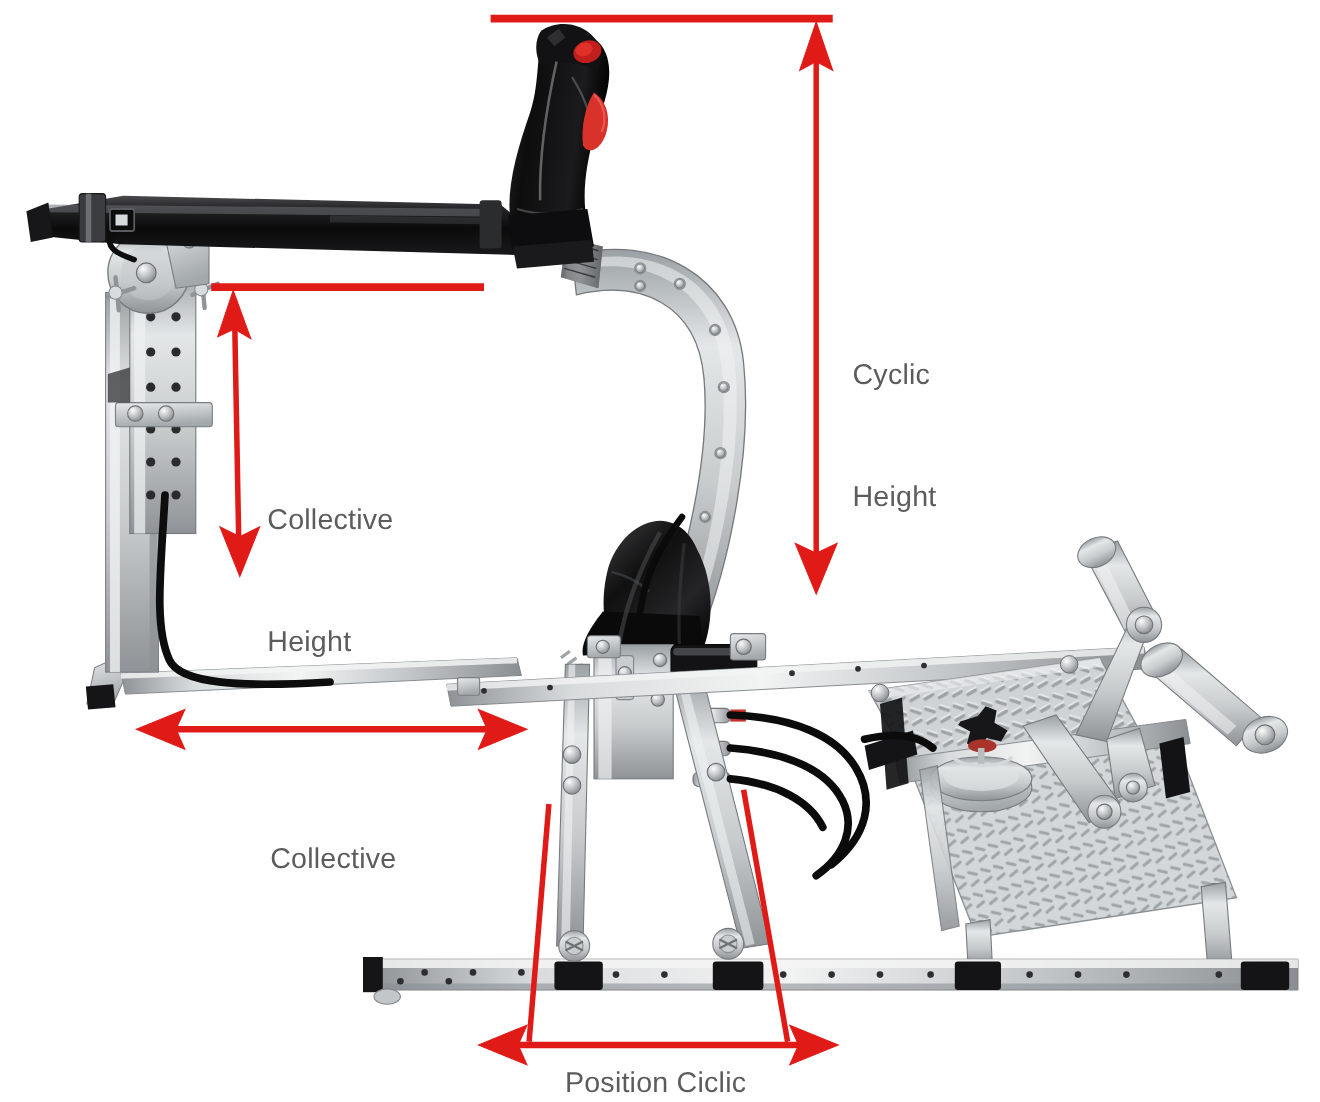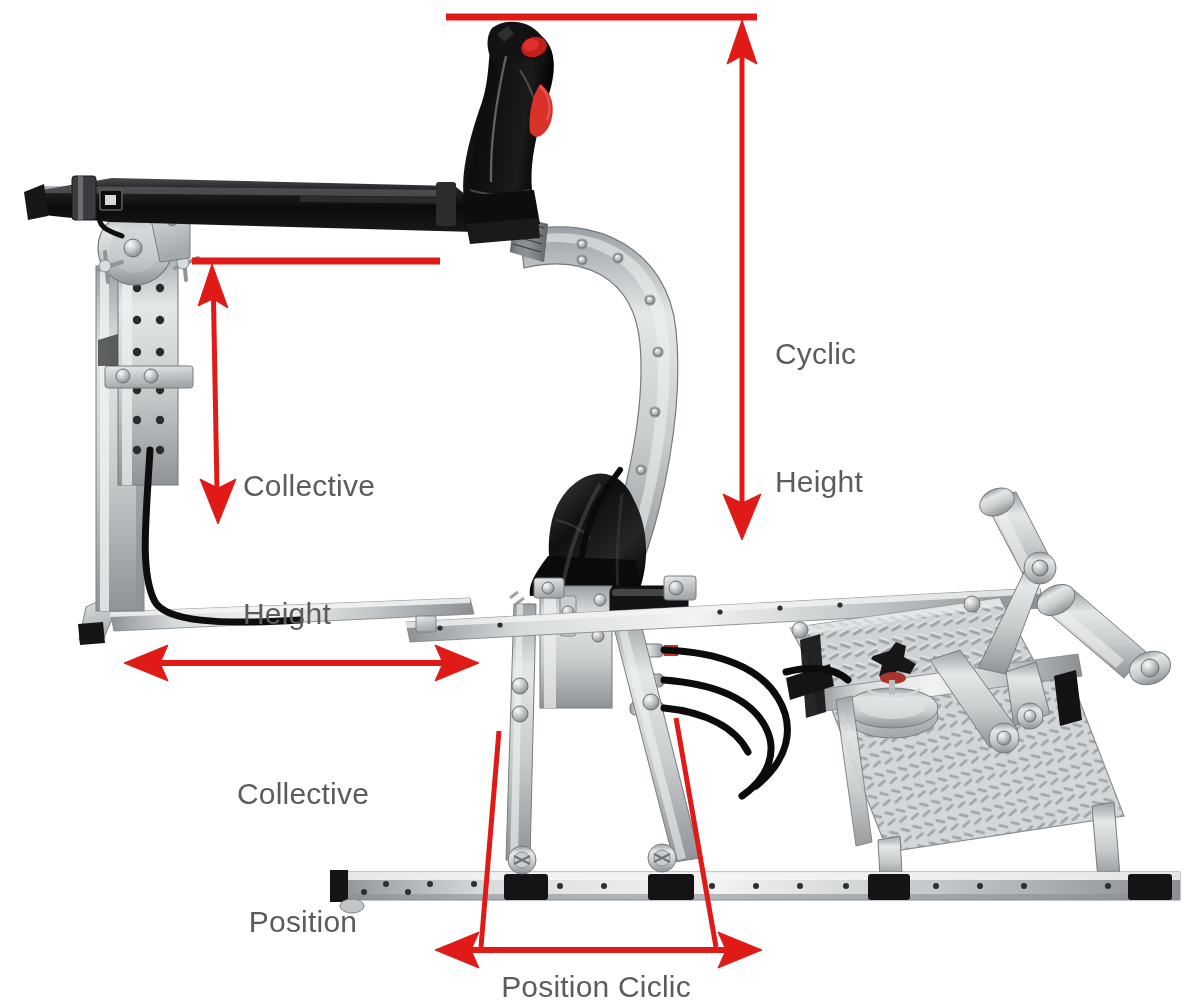--- a/index.html
+++ b/index.html
@@ -4,21 +4,21 @@
 <style>
   html,body{margin:0;padding:0;background:#fff;}
   body{width:1200px;height:1002px;overflow:hidden;font-family:"Liberation Sans",sans-serif;}
   #stage{position:relative;width:1200px;height:1002px;background:#ffffff;}
 
   
   .anno-label{
     position:absolute;
     color:#5c5c5c;
     font-family:"Liberation Sans",sans-serif;
-    font-size:30px;
+    font-size:26px;
     line-height:1.42;
     font-weight:400;
     letter-spacing:.2px;
     white-space:pre;
     user-select:none;
   }
   .anno-label.center{text-align:center;}
 
   
   #annoSvg,#photoSvg{position:absolute;left:0;top:0;width:1200px;height:1002px;}
@@ -465,19 +465,18 @@
       <div>Height</div>
     </div>
 
     <div class="anno-label" style="left:243px; top:380px;">
       <div>Collective</div>
       <div>Height</div>
     </div>
 
     <div class="anno-label center" style="left:228px; top:688px; width:150px;">
       <div>Collective</div>
-      <div>Position</div>
     </div>
 
     <div class="anno-label center" style="left:396px; top:966px; width:400px;">Position Ciclic</div>
 
   </div>
 </div>
 
 </body></html>

